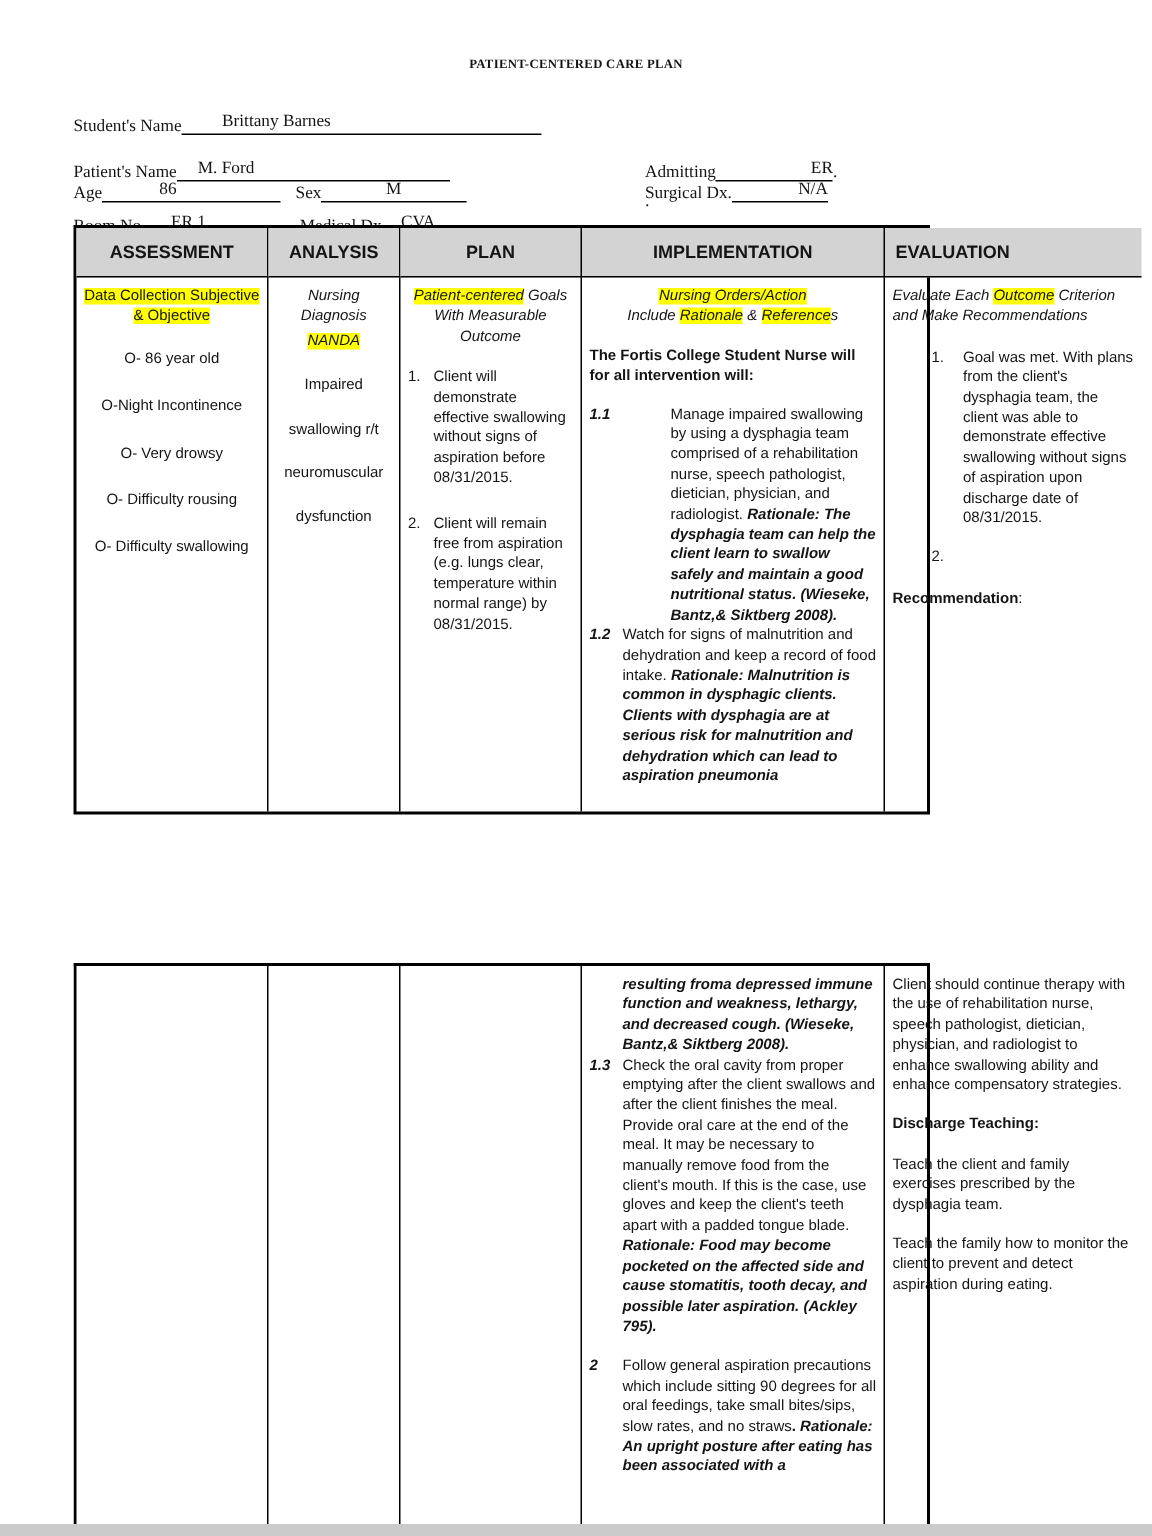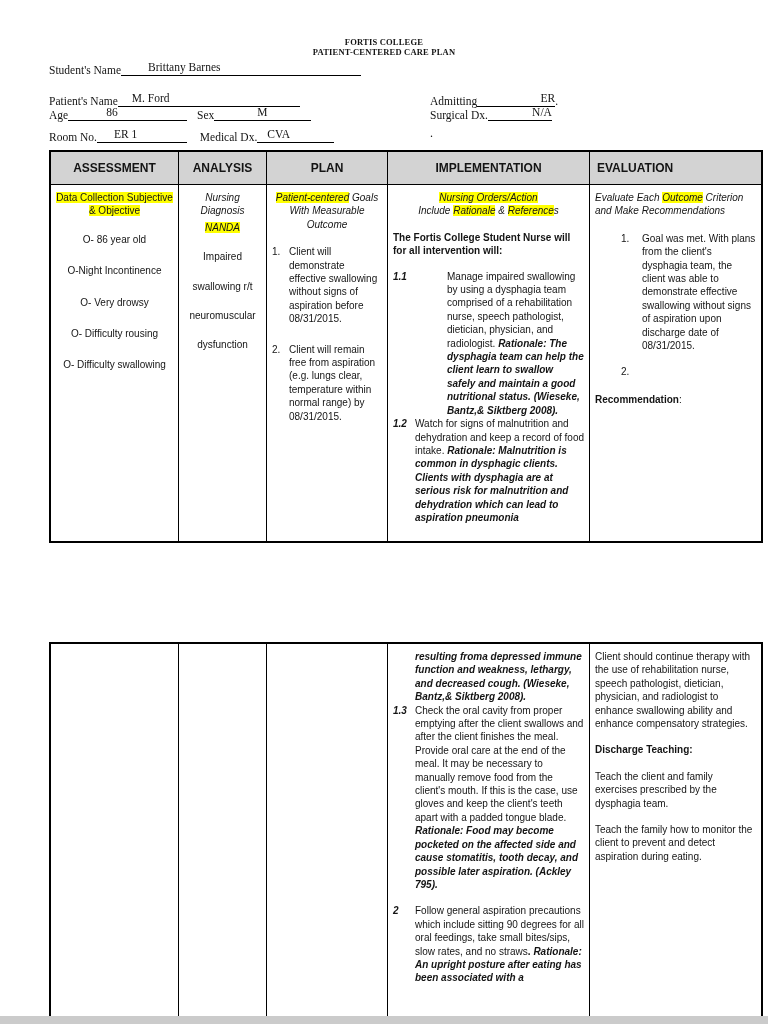--- a/index.html
+++ b/index.html
@@ -14,32 +14,32 @@
   .c { text-align:center; }
 
   
   .doc-title {
     position:absolute; top:38px; left:0; width:100%;
     text-align:center; font-family:"Liberation Serif", serif;
     font-weight:bold; font-size:8.5px; line-height:9.5px; letter-spacing:.2px;
   }
   .fl {
     position:absolute; left:49px; width:700px; height:17px;
-    font-family:"Liberation Serif", serif; font-size:11.5px; white-space:nowrap;
+    font-family:"Liberation Serif", serif; font-size:11.5px; white-space:nowrap;margin-top:14px;
   }
   .fill {
     display:inline-block; border-bottom:1px solid #000;
     height:15px; vertical-align:bottom;
   }
   .rgt { position:absolute; left:381px; top:0;text-align:right; }
   .dot { position:absolute; left:430px; top:126px; font-family:"Liberation Serif", serif; font-size:12px; }
 
   
   .tbl {
-    position:absolute; left:49px; width:714px;
+    position:absolute; left:49px; width:571px;
     display:grid; grid-template-columns:128px 88px 121px 202px 171px;
     border:2px solid #000; background:#fff;
   }
   .t1 { top:150px; grid-template-rows:33px 356px; }
   .t2clip { position:absolute; left:49px; top:642px; width:714px; height:374px; overflow:hidden; }
   .t2 { position:relative; grid-template-rows:430px; border-bottom:none; }
   .th {
     background:#d3d3d3; border-right:1px solid #000; border-bottom:1px solid #000;
     font-weight:bold; font-size:12px; display:flex; align-items:center; justify-content:center;
   }
@@ -76,21 +76,20 @@
   .sp { margin-top:13px; }
 
   .bottom-bar { position:absolute; left:0; top:1016px; width:768px; height:8px; background:#cbcbcb; }
 </style>
 </head>
 <body>
 
 <div class="page">
 
   <div class="doc-title">
-    <div>FORTIS COLLEGE</div>
     <div>PATIENT-CENTERED CARE PLAN</div>
   </div>
 
   <div class="fl" style="top:61px;">
     <span>Student's Name</span><span class="fill" style="width:240px;padding-left:27px;">Brittany Barnes</span>
   </div>
 
   <div class="fl" style="top:92px;">
     <span>Patient's Name</span><span class="fill" style="width:182px;padding-left:14px;">M. Ford</span>
     <span class="rgt">

